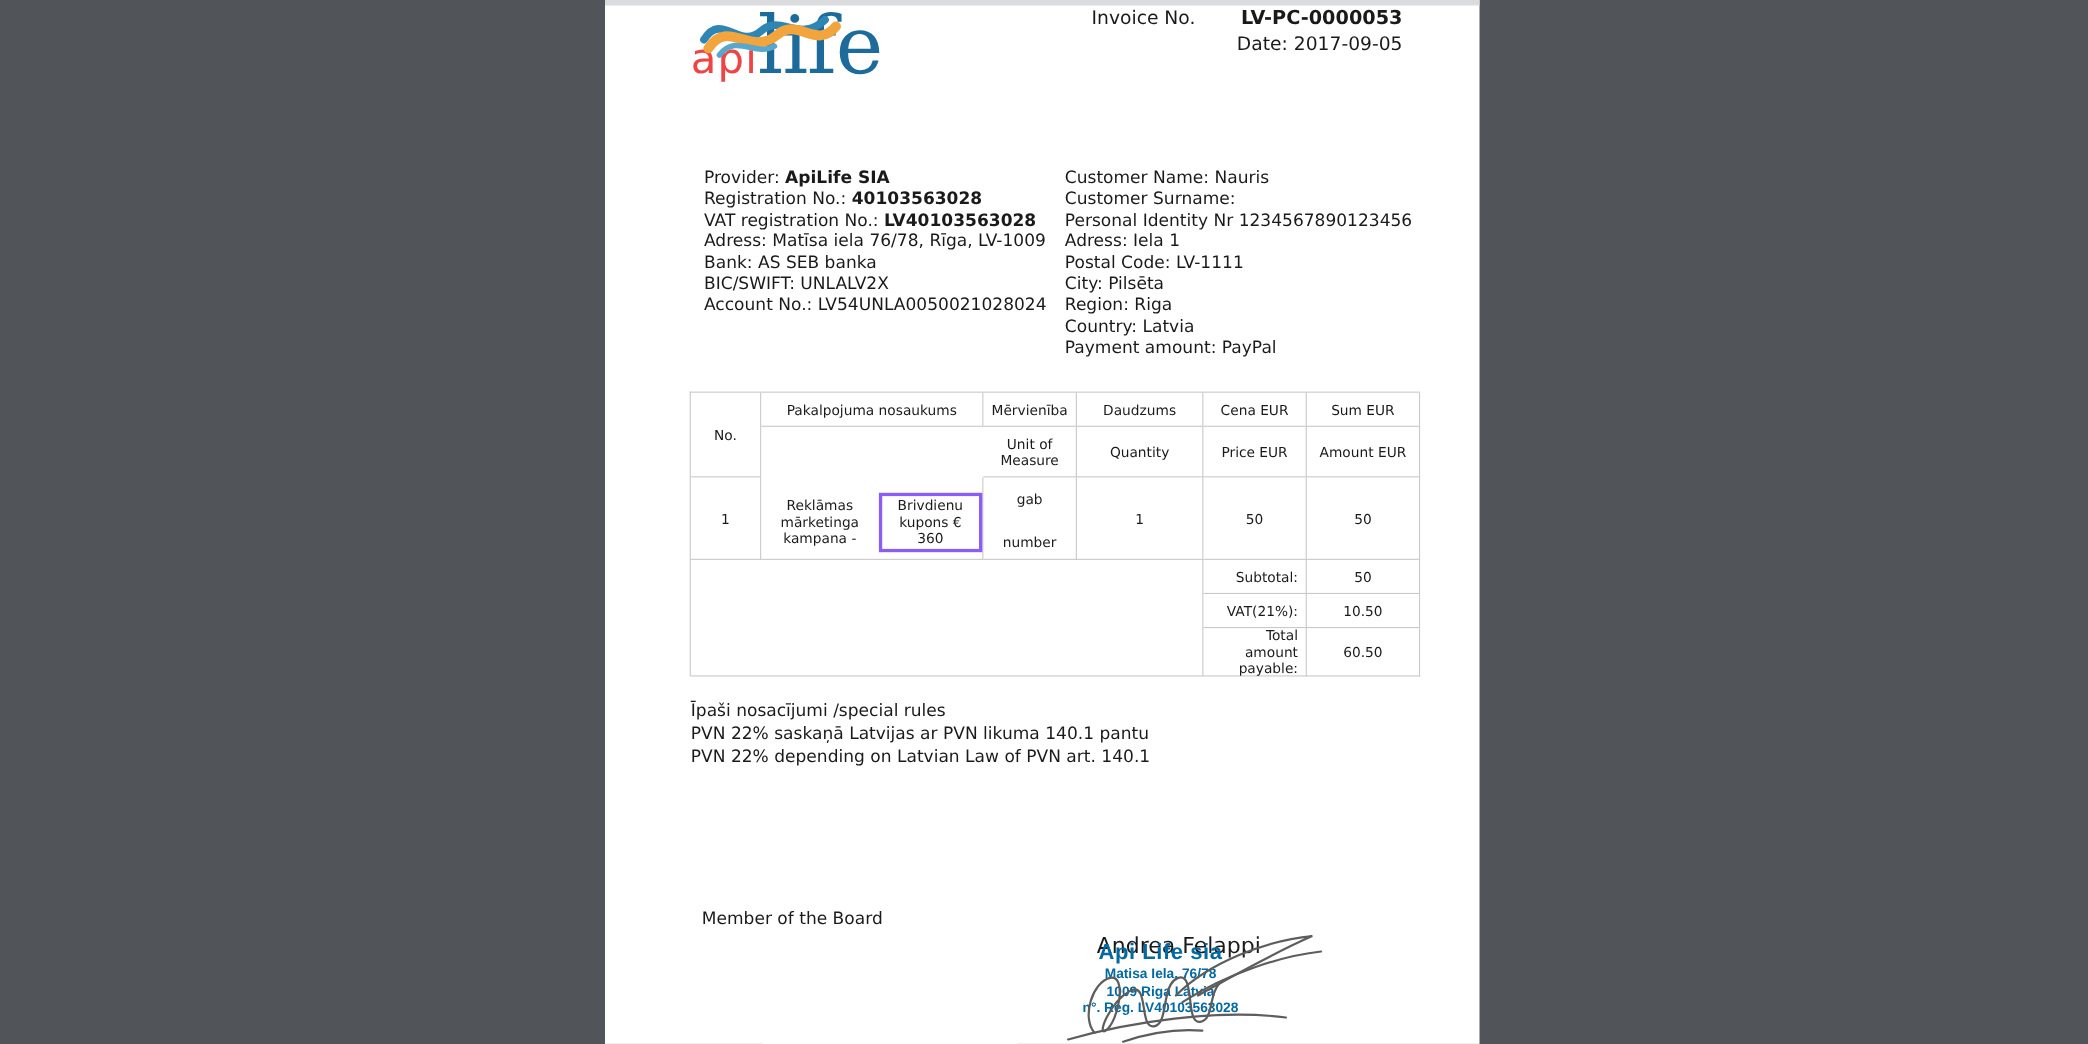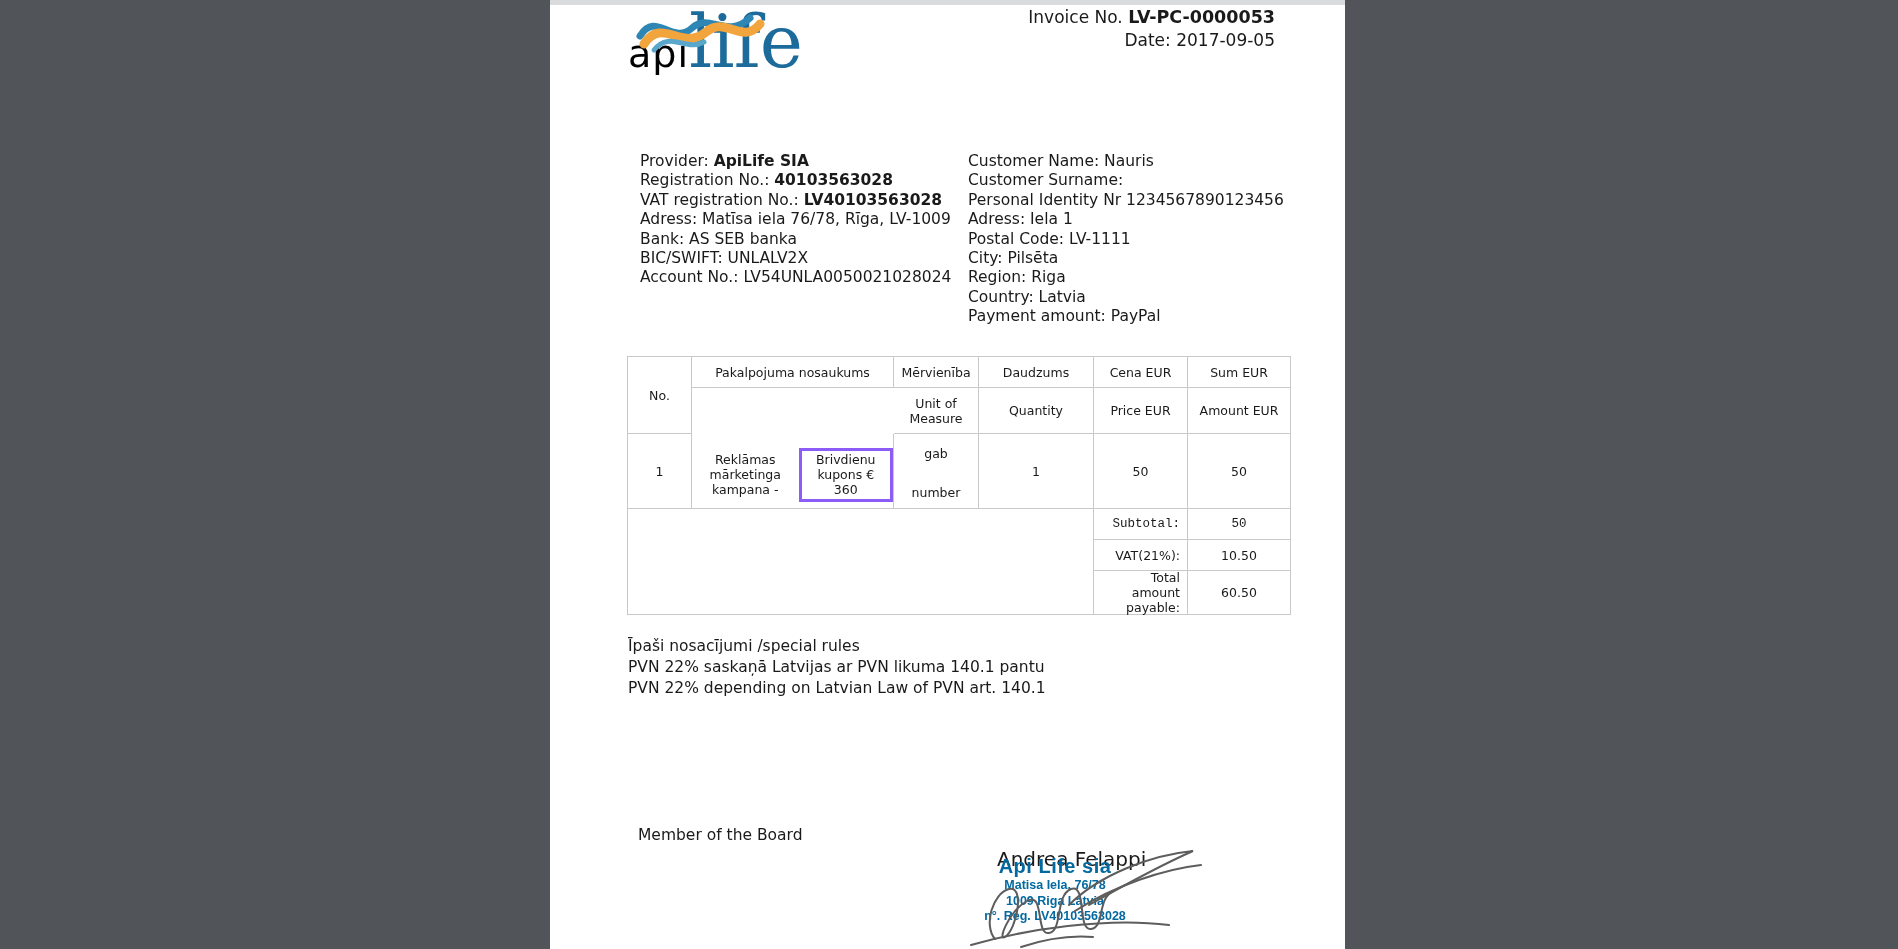--- a/index.html
+++ b/index.html
@@ -15,27 +15,27 @@
     position:absolute; left:550px; top:0; width:795px; height:949px;
     background:#ffffff;
   }
   .paper-top-edge {
     position:absolute; left:0; top:0; width:100%; height:5px;
     background:#d9dbdc;
   }
 
   
   .logo { position:absolute; left:78px; top:0px; height:88px; display:flex; align-items:baseline; }
-  .logo-api { font-size:38px; color:#000000; letter-spacing:1px; }
+  .logo-api { font-size:38px; color:#ef4444; letter-spacing:1px; }
   .logo-life { font-size:73px; font-family:"DejaVu Serif", serif; color:#1d6b9b; letter-spacing:-1px; line-height:1.15; }
   .logo-waves { position:absolute; left:6px; top:2px; }
 
   
   .inv-header { position:absolute; right:70px; top:6px; text-align:right; font-size:17px; line-height:23px; }
-  .inv-header b { font-size:17.5px; }
+  .inv-header b { font-size:17.5px;margin-left:36px; }
 
   
   .addr { position:absolute; top:152px; font-size:15.5px; line-height:19.4px; }
   .provider { left:90px; }
   .customer { left:418px; }
   .addr b { font-weight:bold; }
 
   
   .inv-table {
     position:absolute; left:77px; top:356px;
@@ -53,21 +53,21 @@
   .c5 { grid-column:5; } .c6 { grid-column:6; }
   .desc-cell { flex-direction:row; justify-content:flex-start; padding-top:7px; line-height:15px; }
   .red-box {
     display:inline-block; border:3px solid #8b5cf6;
     padding:1px 6px 2px 6px; margin-top:1px;
   }
   .unit-cell { flex-direction:column; justify-content:flex-start; padding-top:12px; row-gap:24px; }
   .totals-empty { grid-column:1 / span 4; grid-row:4 / span 3; }
   .t-label { grid-column:5; justify-content:flex-end; text-align:right; padding-right:7px; line-height:15px; }
   .t-value { grid-column:6; }
-  .tr1 { grid-row:4;font-family:Liberation Mono, monospace; } .tr2 { grid-row:5; } .tr3 { grid-row:6; }
+  .tr1 { grid-row:4; } .tr2 { grid-row:5; } .tr3 { grid-row:6; }
 
   
   .notes { position:absolute; left:78px; top:636px; font-size:15.5px; line-height:21px; }
   .words { position:absolute; left:78px; top:721px; font-size:15.5px; line-height:21px; }
 
   
   .member { position:absolute; left:88px; top:826px; font-size:15.5px; }
   .signer { position:absolute; left:447px; top:847px; font-size:20px;text-align:center; }
   .stamp {
     position:absolute; left:400px; top:854px; width:210px; text-align:center;

